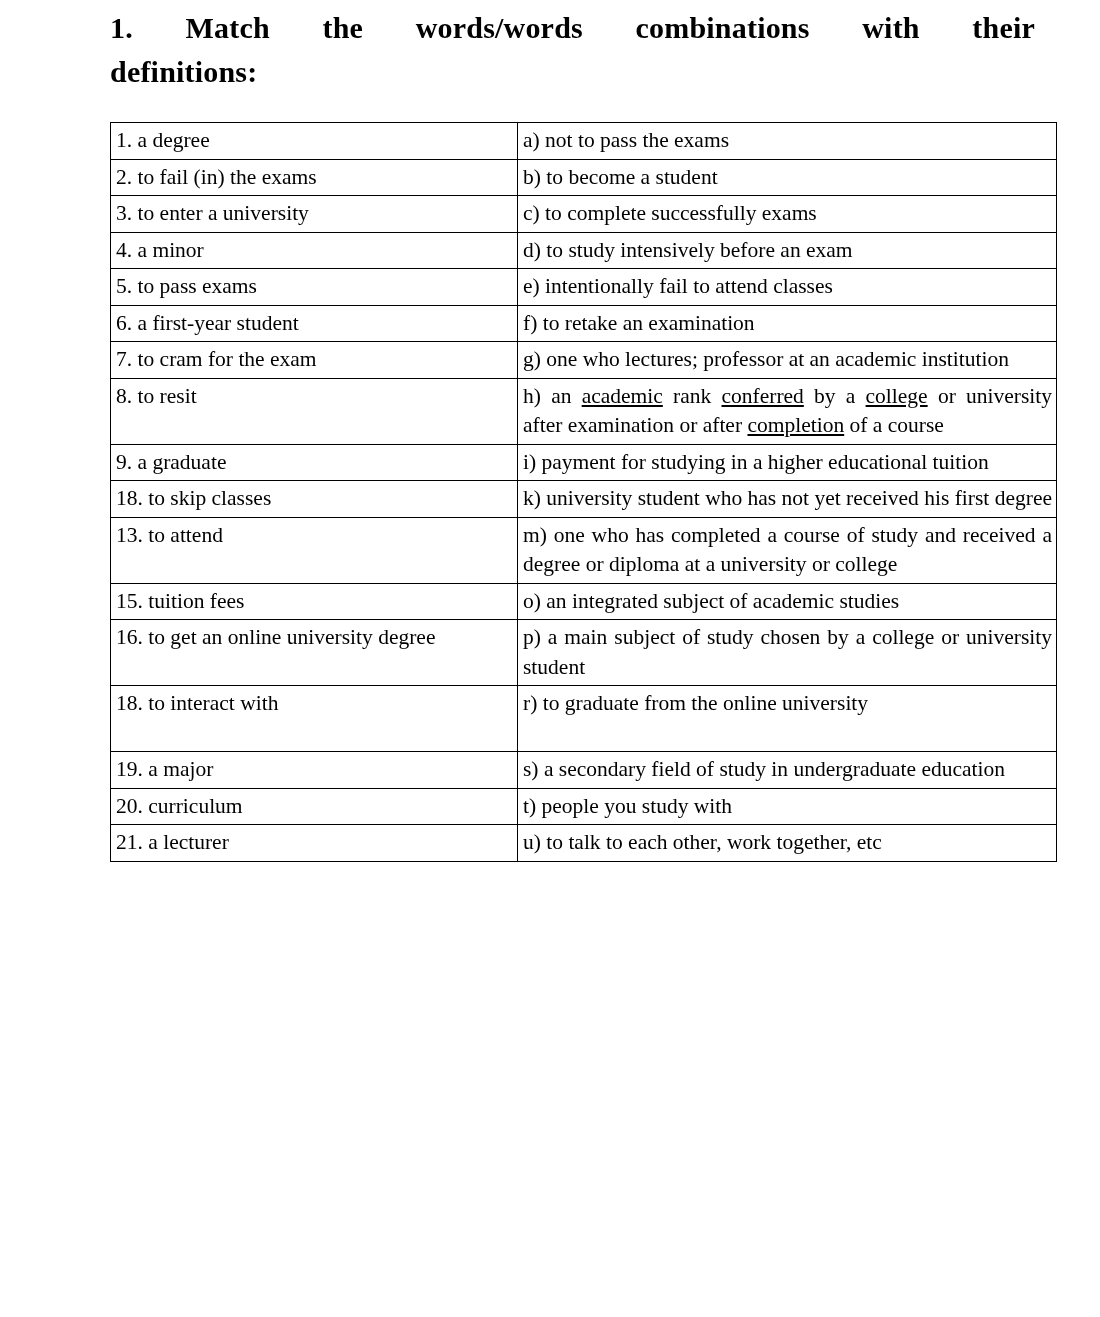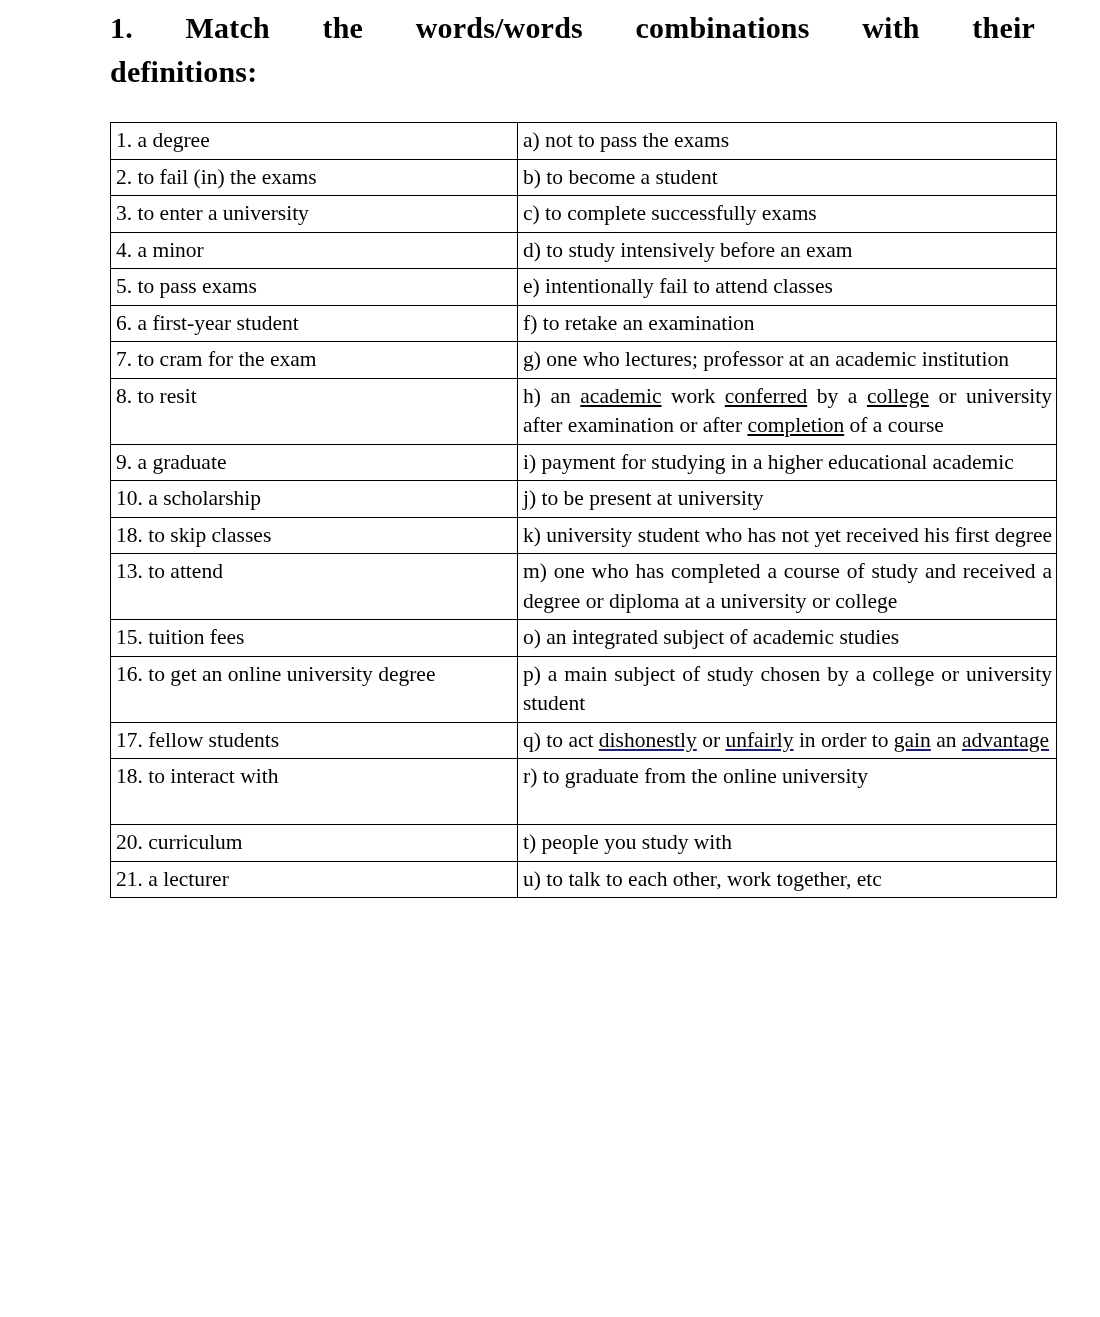--- a/index.html
+++ b/index.html
@@ -100,62 +100,56 @@
         <td class="term">6. a first-year student</td>
         <td class="defn">f) to retake an examination</td>
       </tr>
       <tr>
         <td class="term">7. to cram for the exam</td>
         <td class="defn just">g) one who lectures; professor at an academic institution</td>
       </tr>
       <tr>
         <td class="term">8. to resit</td>
         <td class="defn just">
-          <span>h) an </span><span class="u">academic</span><span> work </span><span class="u">conferred</span><span> by a </span><span class="u">college</span><span> or university after examination or after </span><span class="u">completion</span><span> of a course</span>
+          <span>h) an </span><span class="u">academic</span><span> rank </span><span class="u">conferred</span><span> by a </span><span class="u">college</span><span> or university after examination or after </span><span class="u">completion</span><span> of a course</span>
         </td>
       </tr>
       <tr>
         <td class="term">9. a graduate</td>
-        <td class="defn just">i) payment for studying in a higher educational academic</td>
-      </tr>
-      <tr>
-        <td class="term">10. a scholarship</td>
-        <td class="defn">j) to be present at university</td>
+        <td class="defn just">i) payment for studying in a higher educational tuition</td>
       </tr>
       <tr>
         <td class="term">18. to skip classes</td>
         <td class="defn just">k) university student who has not yet received his first degree</td>
       </tr>
       <tr>
         <td class="term">13. to attend</td>
         <td class="defn just">m) one who has completed a course of study and received a degree or diploma at a university or college</td>
       </tr>
       <tr>
         <td class="term">15. tuition fees</td>
         <td class="defn lead">o) an integrated subject of academic studies</td>
       </tr>
       <tr>
         <td class="term just">16. to get an online university degree</td>
         <td class="defn just">p) a main subject of study chosen by a college or university student</td>
       </tr>
       <tr>
-        <td class="term">17. fellow students</td>
-        <td class="defn just">
-          <span>q) to act </span><span class="ublue">dishonestly</span><span> or </span><span class="ublue">unfairly</span><span> in order to </span><span class="ublue">gain</span><span> an </span><span class="ublue">advantage</span>
-        </td>
-      </tr>
-      <tr>
         <td class="term">
           <span>18. to interact with</span>
           <div class="pad2"></div>
         </td>
         <td class="defn">
           <span>r) to graduate from the online university</span>
           <div class="pad2"></div>
         </td>
+      </tr>
+      <tr>
+        <td class="term">19. a major</td>
+        <td class="defn just">s) a secondary field of study in undergraduate education</td>
       </tr>
       <tr>
         <td class="term">20. curriculum</td>
         <td class="defn">t) people you study with</td>
       </tr>
       <tr>
         <td class="term">21. a lecturer</td>
         <td class="defn">u) to talk to each other, work together, etc</td>
       </tr>
     </tbody>

